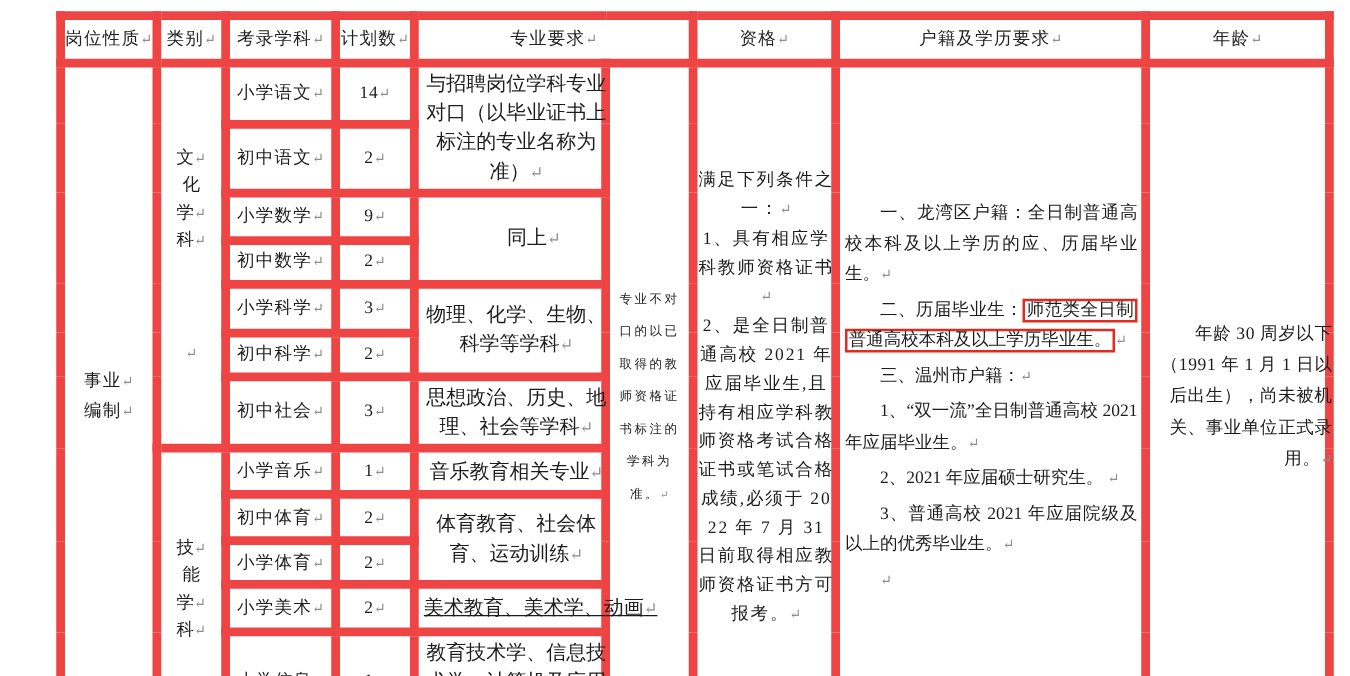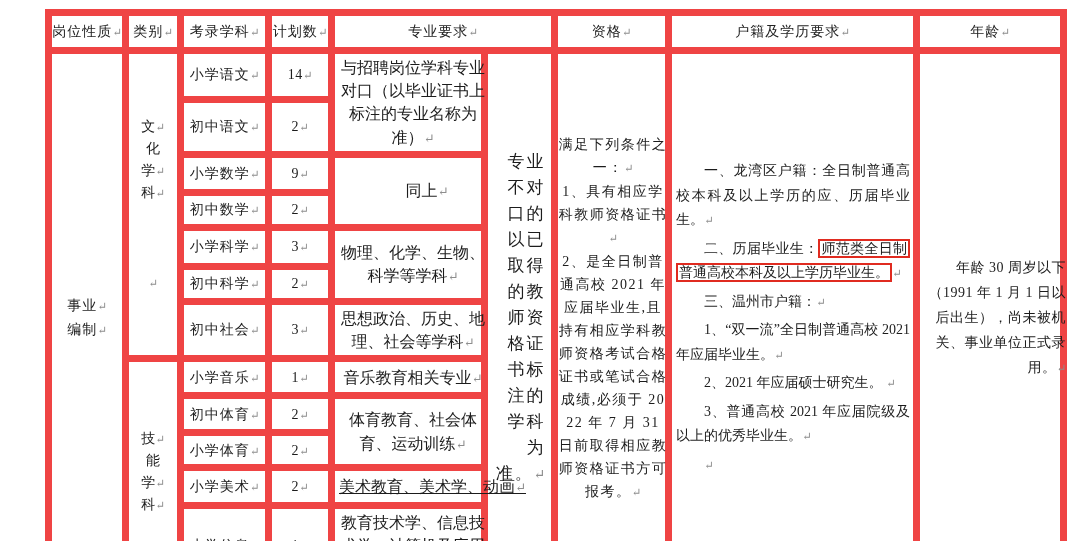--- a/index.html
+++ b/index.html
@@ -31,22 +31,22 @@
   td.req .reqin{padding:2px 2px 2px 4px;width:148px;font-size:16px;line-height:1.45;}
   td.req.center-req{text-align:center;padding-left:36px;}
   td.req.center-req .reqin{text-align:center;width:auto;}
   .nw{white-space:nowrap;text-decoration:underline;}
   
   .vstack div{line-height:22px;letter-spacing:0;}
   .vstack .lone{margin-top:68px;}
   .pn div{line-height:24px;letter-spacing:1px;}
   
   .narrowin{
-    width:52px;margin:0 auto;text-align:right;
-    font-size:17px;line-height:26px;letter-spacing:2px;
+    width:52px;margin:0 auto;text-align:center;
+    font-size:10px;line-height:26px;letter-spacing:2px;
     word-break:break-all;
   }
   
   .qual{width:110px;margin:0 auto;text-align:left;letter-spacing:1.5px;line-height:23px;word-break:break-all;}
   .qual p{margin:0;text-align:center;}
   
   .house{width:242px;margin:0 auto;text-align:justify;line-height:24.5px;word-break:break-all;}
   .house p{margin:4px;text-indent:2em;}
   .redbox{
     border:2px solid #e02b20;

